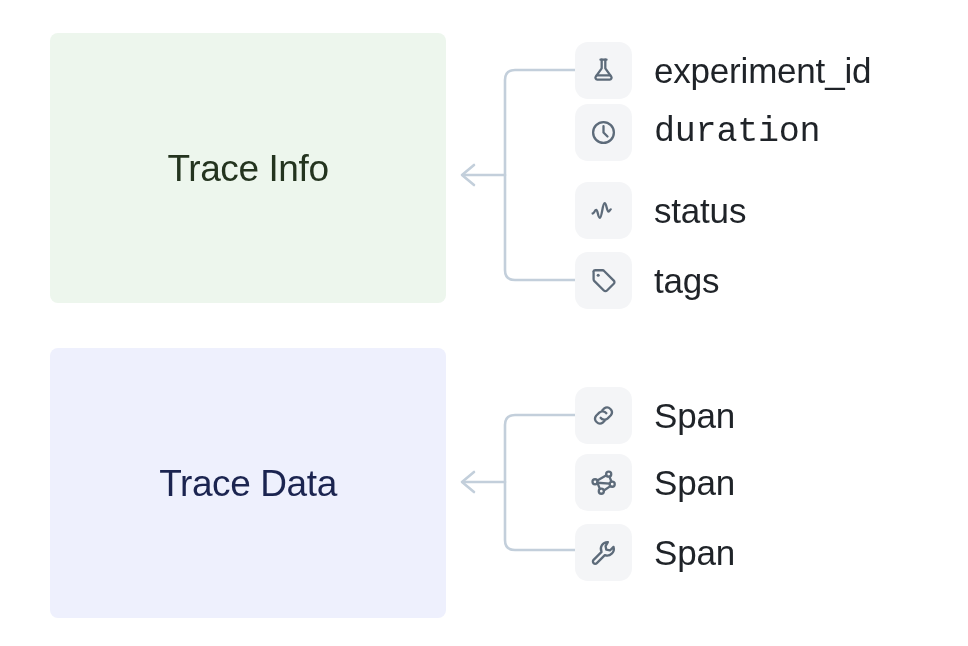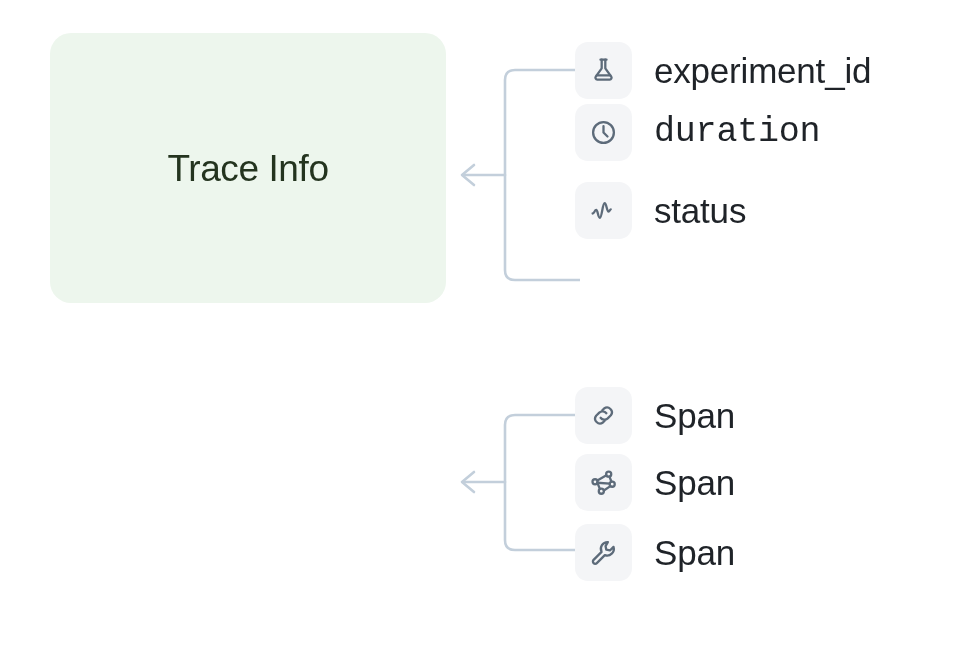--- a/index.html
+++ b/index.html
@@ -20,21 +20,21 @@
     height: 646px;
     background: #ffffff;
   }
 
   
   .group-box {
     position: absolute;
     display: flex;
     align-items: center;
     justify-content: center;
-    border-radius: 21px;
+    border-radius: 8px;
     box-sizing: border-box;
   }
   .group-label {
     font-size: 37px;
     font-weight: 500;
     letter-spacing: -0.4px;
     line-height: 1;
     white-space: nowrap;
   }
 
@@ -126,20 +126,23 @@
 </style>
 </head>
 <body>
 
 <div class="canvas">
 
   <div class="group-box" id="box-trace-info">
     <span class="group-label">Trace Info</span>
   </div>
 
+  <div class="group-box" id="box-trace-data">
+    <span class="group-label">Trace Data</span>
+  </div>
 
   <svg class="connector" id="connector-trace-info" viewBox="0 0 125 260">
 
     <path d="M 125 25 L 131 25 M 125 25 L 60 25 Q 50 25 50 35 L 50 225 Q 50 235 60 235 L 125 235" fill="none" stroke="#c3cfdb" stroke-width="2.6" stroke-linecap="round" stroke-linejoin="round"></path>
 
     <path d="M 50 130 L 8 130" fill="none" stroke="#c3cfdb" stroke-width="2.6" stroke-linecap="round"></path>
 
     <path d="M 19 120 L 7 130 L 19 140" fill="none" stroke="#c3cfdb" stroke-width="2.6" stroke-linecap="round" stroke-linejoin="round"></path>
   </svg>
 
@@ -172,20 +175,29 @@
 
   <div class="row" id="row-status">
     <span class="icon-tile">
       <svg viewBox="0 0 24 24">
         <path d="M3 14.5c1.4 0 1.6-3 3-3s1.3 6.5 3 6.5 2.2-12 3.9-12c1.6 0 1.9 7 3.2 7 1 0 1.3-2 1.9-2"></path>
       </svg>
     </span>
     <span class="row-label">status</span>
   </div>
 
+  <div class="row" id="row-tags">
+    <span class="icon-tile">
+      <svg viewBox="0 0 24 24">
+        <path d="M3.6 4.6a1.6 1.6 0 0 1 1.5-1.1h6.1c.5 0 1 .2 1.3.6l8 8a1.8 1.8 0 0 1 0 2.6l-5.6 5.6a1.8 1.8 0 0 1-2.6 0l-8-8a1.9 1.9 0 0 1-.5-1.3V5.4"></path>
+        <circle cx="7.6" cy="7.6" r="1.25" fill="#5d6b7a" stroke="none"></circle>
+      </svg>
+    </span>
+    <span class="row-label">tags</span>
+  </div>
 
   <div class="row" id="row-span-1">
     <span class="icon-tile">
       <svg viewBox="0 0 24 24">
         <path d="M9.6 13.9a4 4 0 0 0 5.9.5l2.6-2.6a4 4 0 0 0-5.6-5.6l-1.5 1.5"></path>
         <path d="M14.4 10.1a4 4 0 0 0-5.9-.5l-2.6 2.6a4 4 0 0 0 5.6 5.6l1.5-1.5"></path>
       </svg>
     </span>
     <span class="row-label">Span</span>
   </div>

